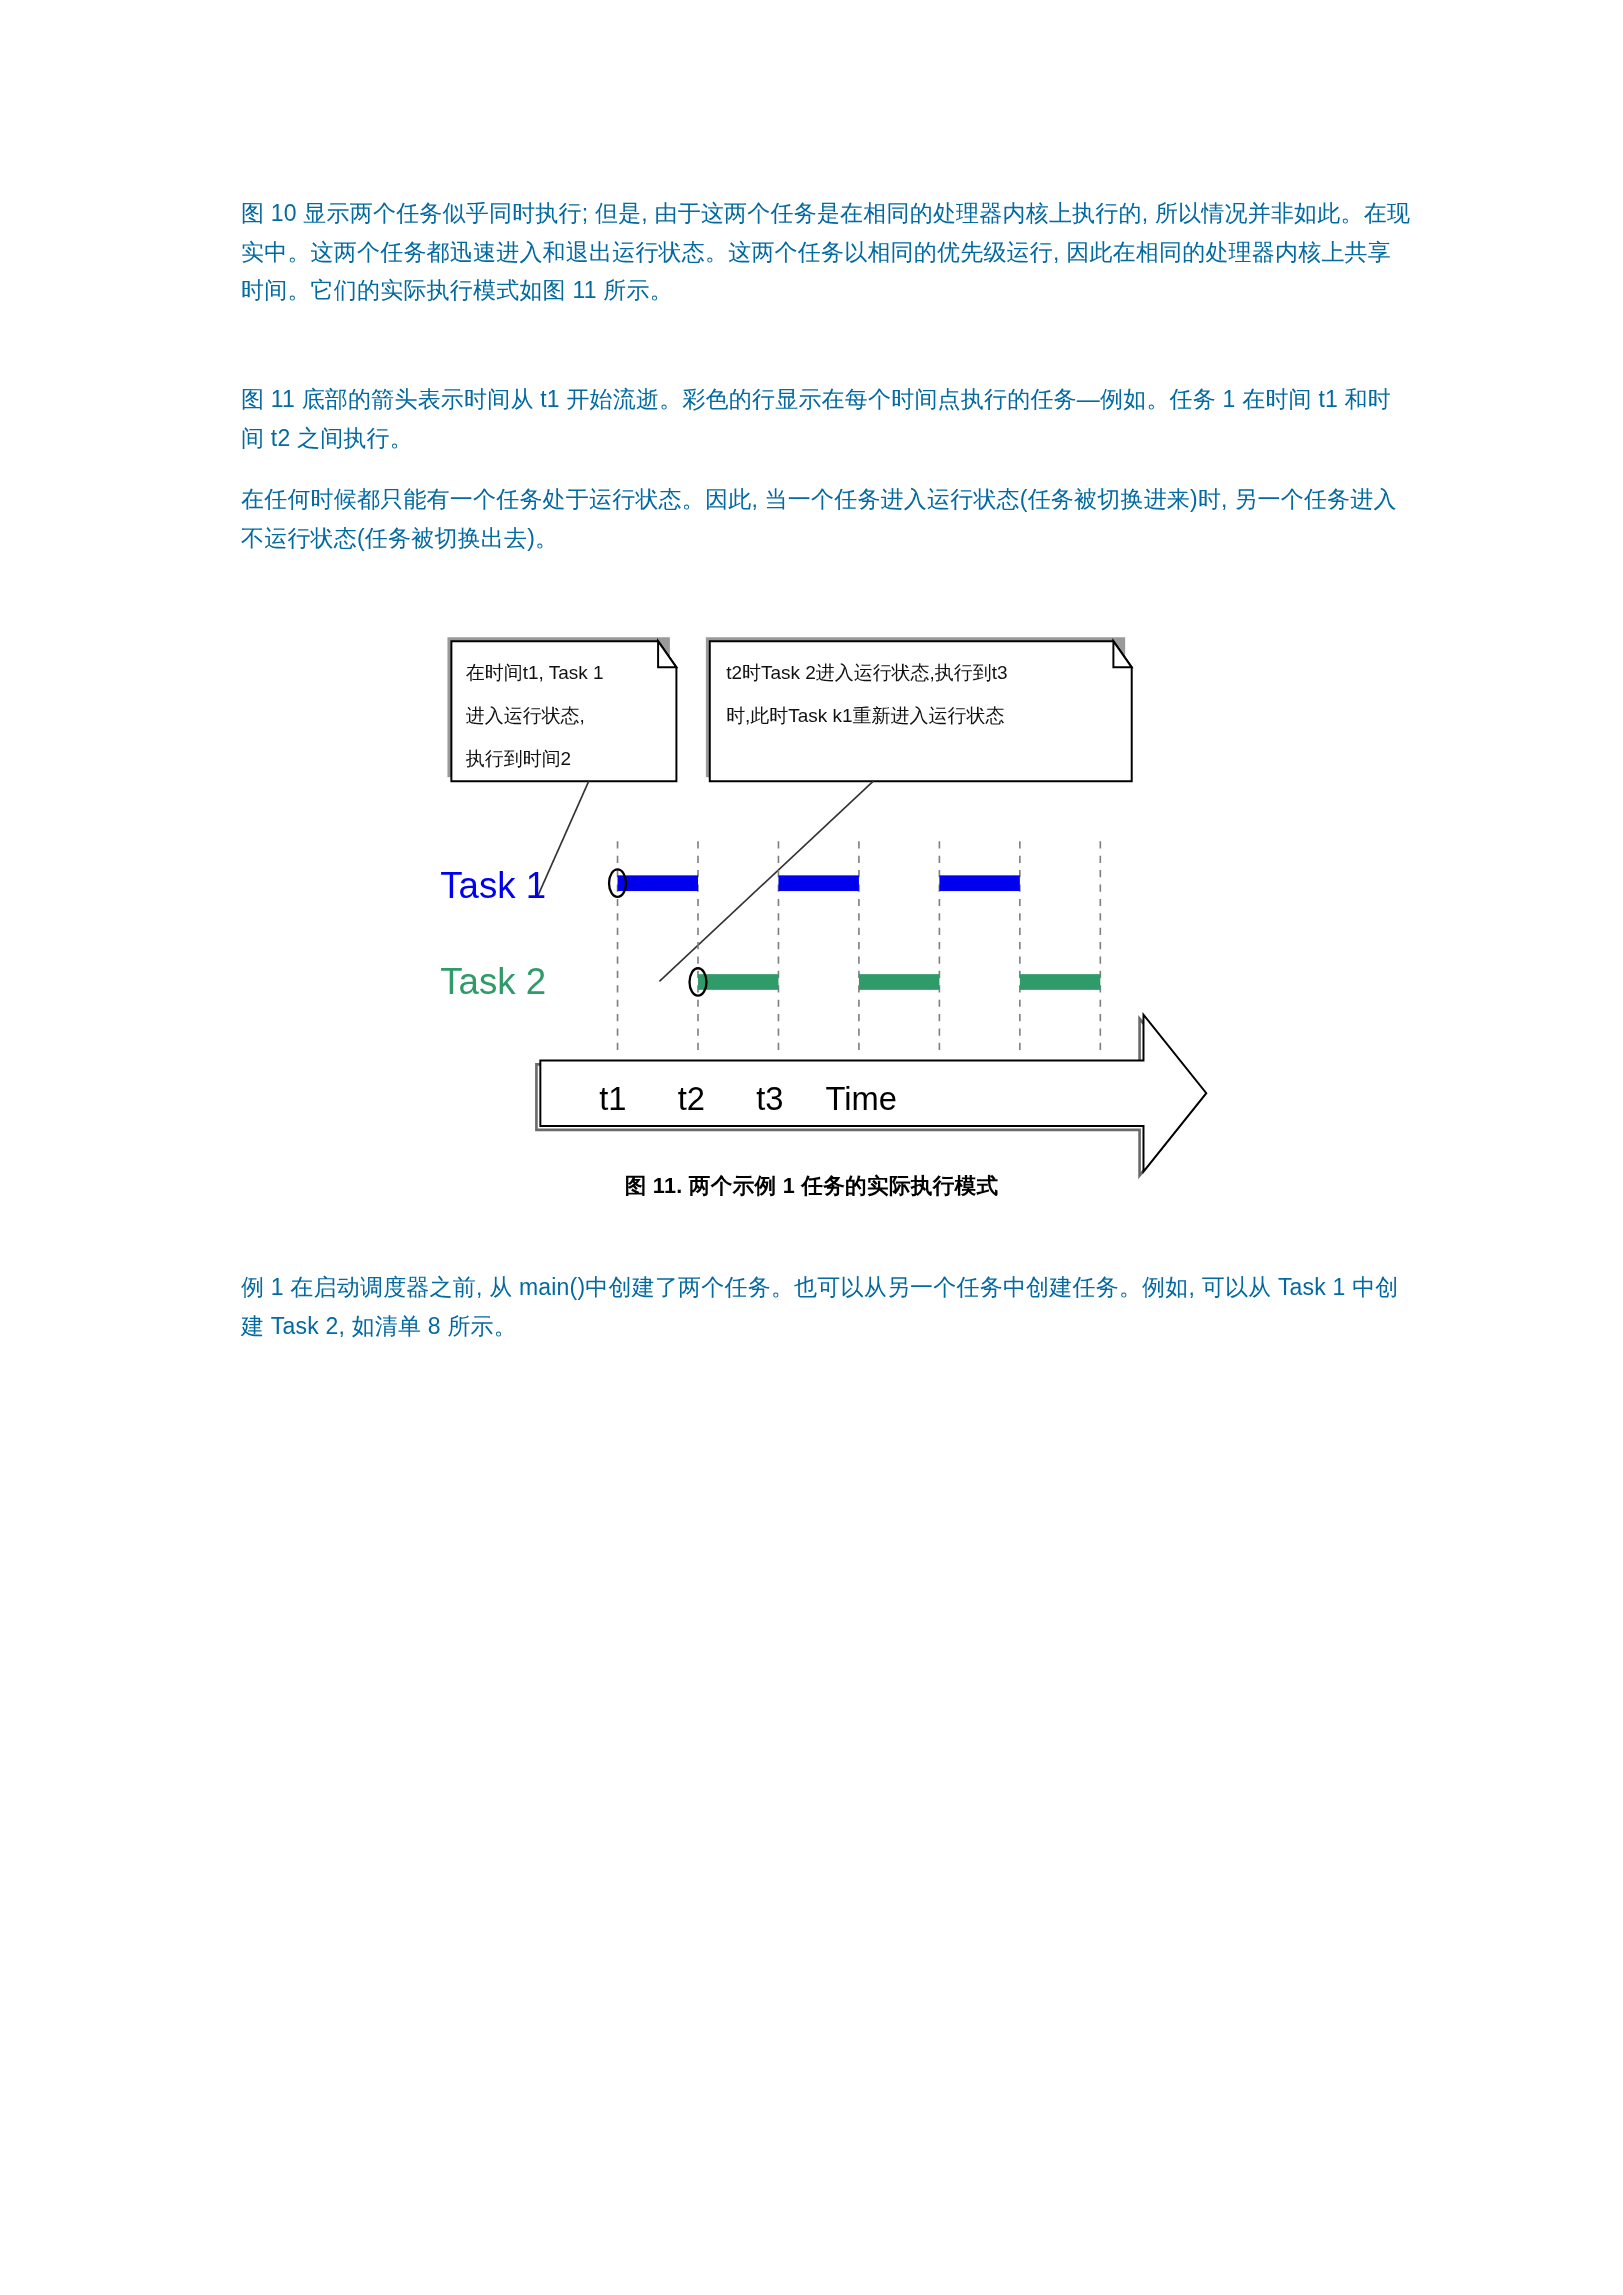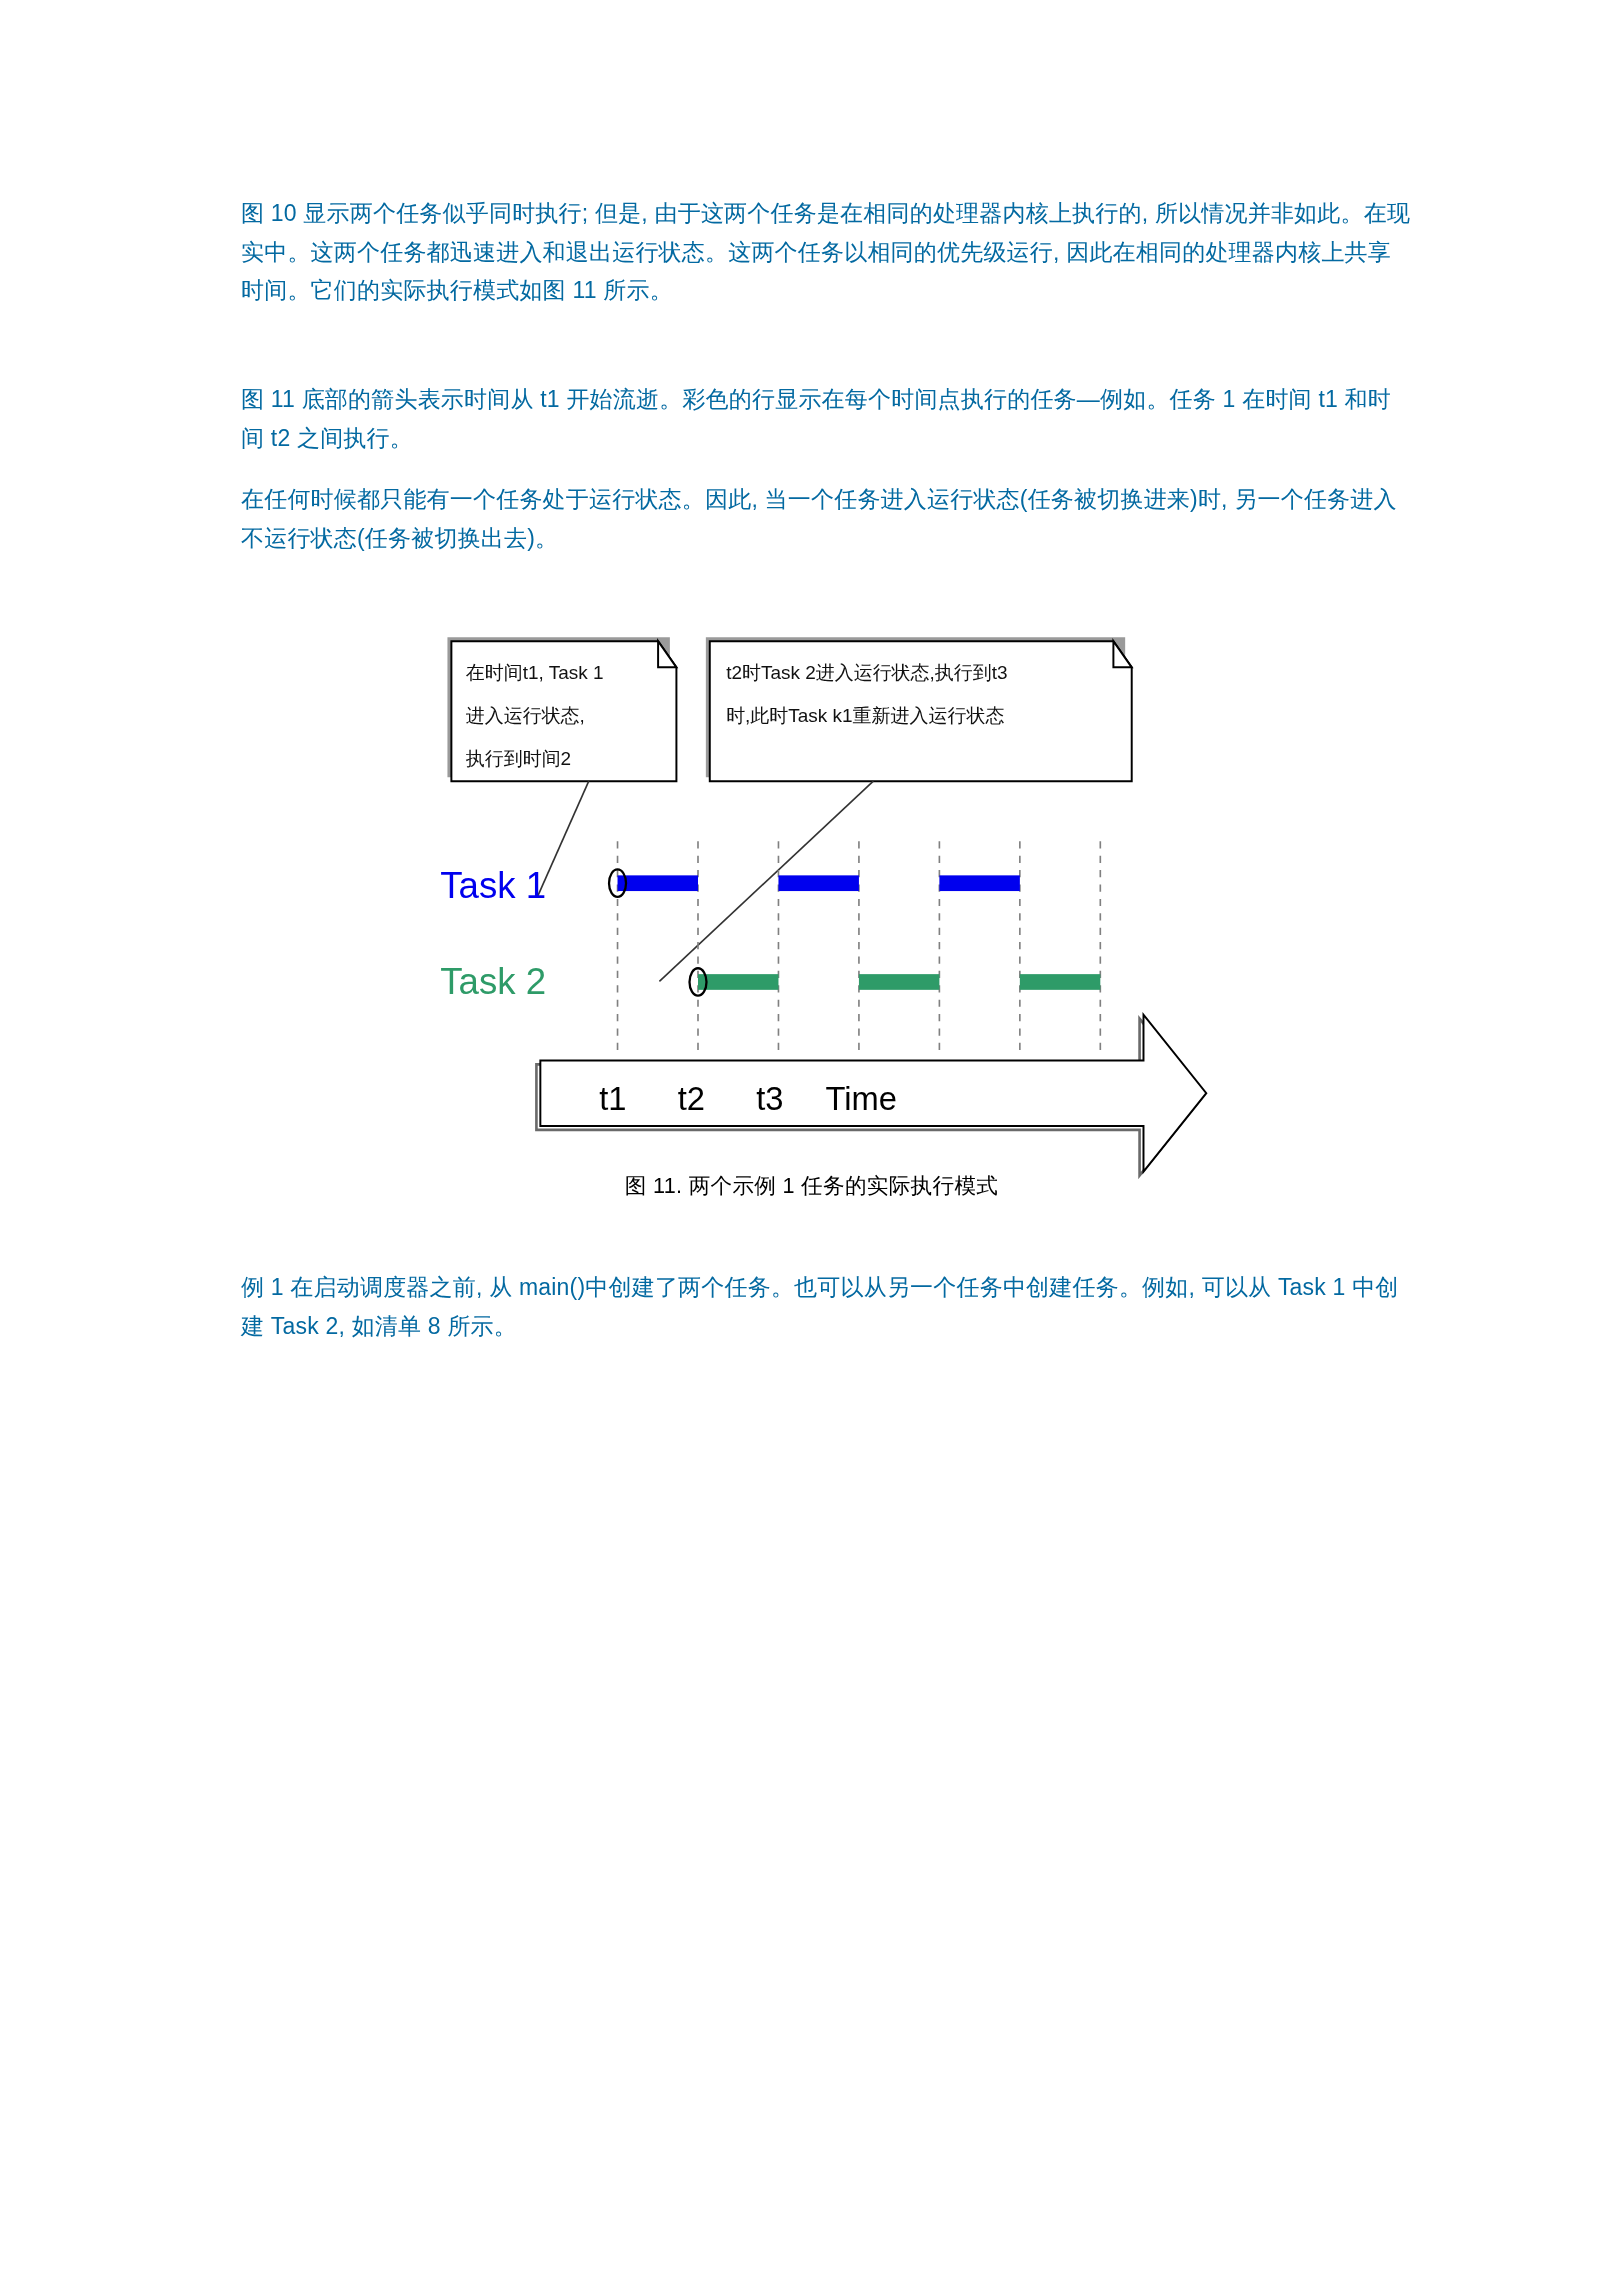--- a/index.html
+++ b/index.html
@@ -49,21 +49,21 @@
   }
   .figure-svg { display: block; }
 
   .caption {
     position: absolute;
     left: 0;
     top: 1171px;
     width: 1623px;
     text-align: center;
     font-size: 21.6px;
-    font-weight: normal;
+    font-weight: bold;
     color: #000000;
     letter-spacing: 0.3px;
   }
 
   
 </style>
 </head>
 <body>
 
 <div class="page">

